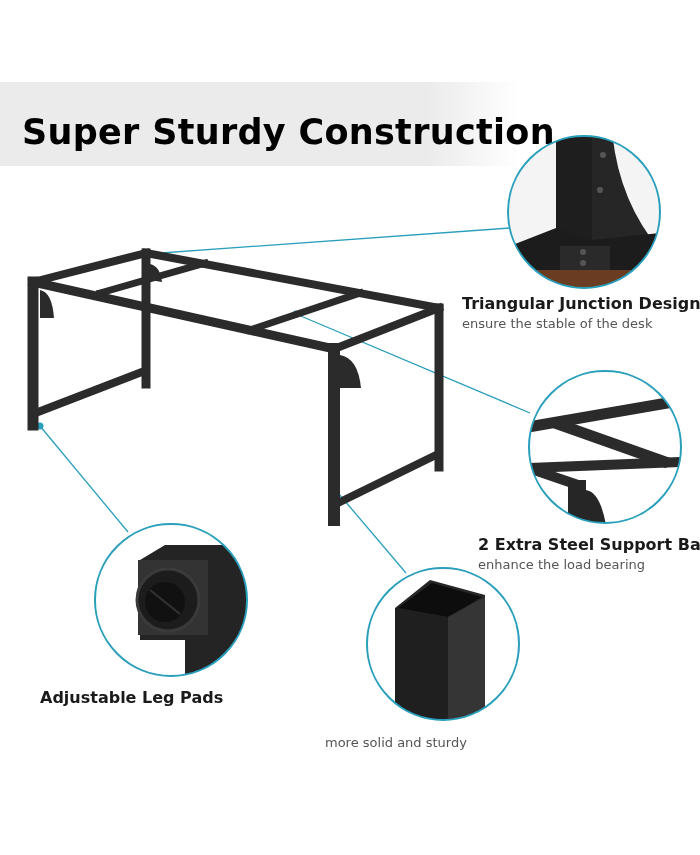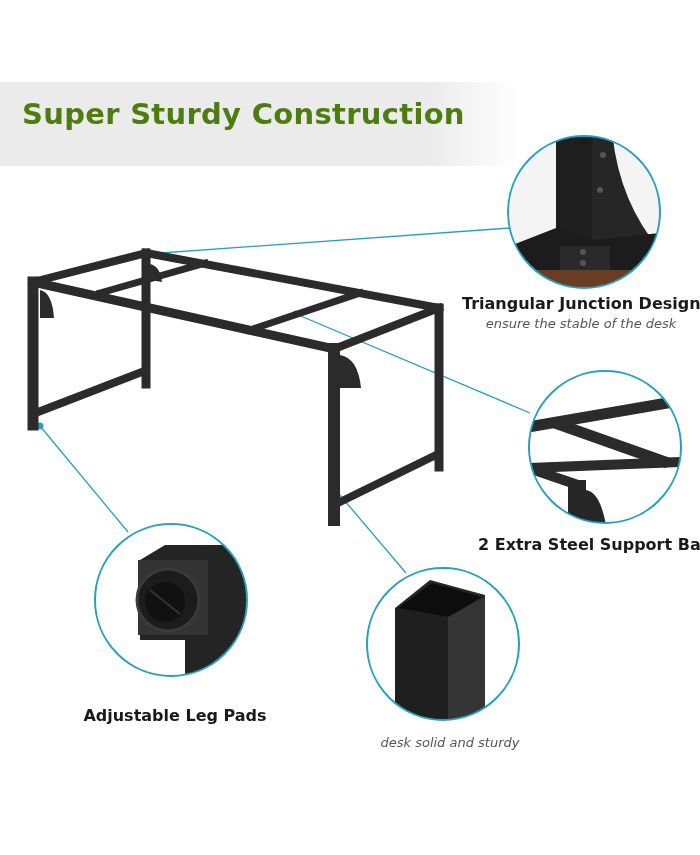--- a/index.html
+++ b/index.html
@@ -2,30 +2,30 @@
 <html><head>
   <meta charset="utf-8">
   <style>
     html, body { margin: 0; padding: 0; background: #ffffff; }
     body { width: 700px; height: 855px; position: relative; overflow: hidden; font-family: "DejaVu Sans", sans-serif; }
     .header-band {
       position: absolute; left: 0; top: 82px; width: 520px; height: 84px;
       background: linear-gradient(to right, #ebebeb 0%, #ebebeb 82%, #ffffff 100%);
     }
     .title {
-      position: absolute; left: 22px; top: 97px; font-size: 29px; font-weight: bold;
-      color: #4d7c0f; letter-spacing: 0.3px; white-space: nowrap;
+      position: absolute; left: 22px; top: 112px; font-size: 35px; font-weight: bold;
+      color: #000000; letter-spacing: 0.3px; white-space: nowrap;
     }
     .art { position: absolute; left: 0; top: 0; width: 700px; height: 855px; }
-    .feature { position: absolute; text-align: center; white-space: nowrap; }
+    .feature { position: absolute; text-align: left; white-space: nowrap; }
     .feature .f-title { font-size: 16px; font-weight: bold; color: #1a1a1a; line-height: 20px; }
-    .feature .f-sub { font-size: 13px; color: #555555; line-height: 20px; font-style: italic; }
+    .feature .f-sub { font-size: 13px; color: #555555; line-height: 20px; }
     #feat-0 { left: 462px; top: 294px; width: 238px; }
     #feat-1 { left: 478px; top: 535px; width: 222px; }
-    #feat-2 { left: 40px; top: 706px; width: 270px; }
+    #feat-2 { left: 40px; top: 688px; width: 270px; }
     #feat-3 { left: 325px; top: 733px; width: 250px; }
   </style>
 </head>
 <body>
 
 <div class="header-band"></div>
 <div class="title">Super Sturdy Construction</div>
 
 <svg class="art" viewBox="0 0 700 855">
   <defs>
@@ -125,19 +125,20 @@
   </g>
   <circle cx="443" cy="644" r="76" fill="none" stroke="#2a9fbc" stroke-width="2"></circle>
 </svg>
 
 <div class="feature" id="feat-0">
   <div class="f-title">Triangular Junction Design</div>
   <div class="f-sub">ensure the stable of the desk</div>
 </div>
 <div class="feature" id="feat-1">
   <div class="f-title">2 Extra Steel Support Bar</div>
+  <div class="f-sub">enhance the load bearing</div>
 </div>
 <div class="feature" id="feat-2">
   <div class="f-title">Adjustable Leg Pads</div>
 </div>
 <div class="feature" id="feat-3">
-  <div class="f-sub">desk solid and sturdy</div>
+  <div class="f-sub">more solid and sturdy</div>
 </div>
 
 </body></html>

